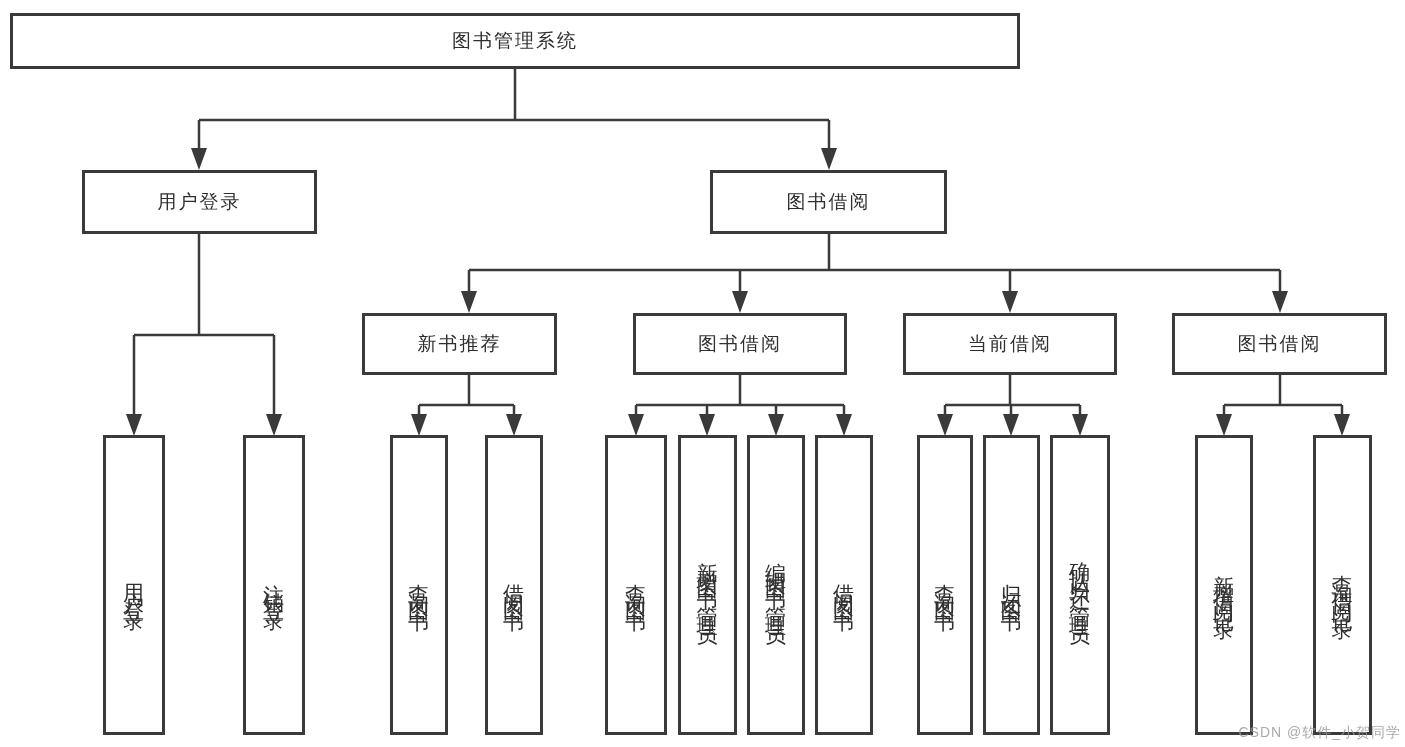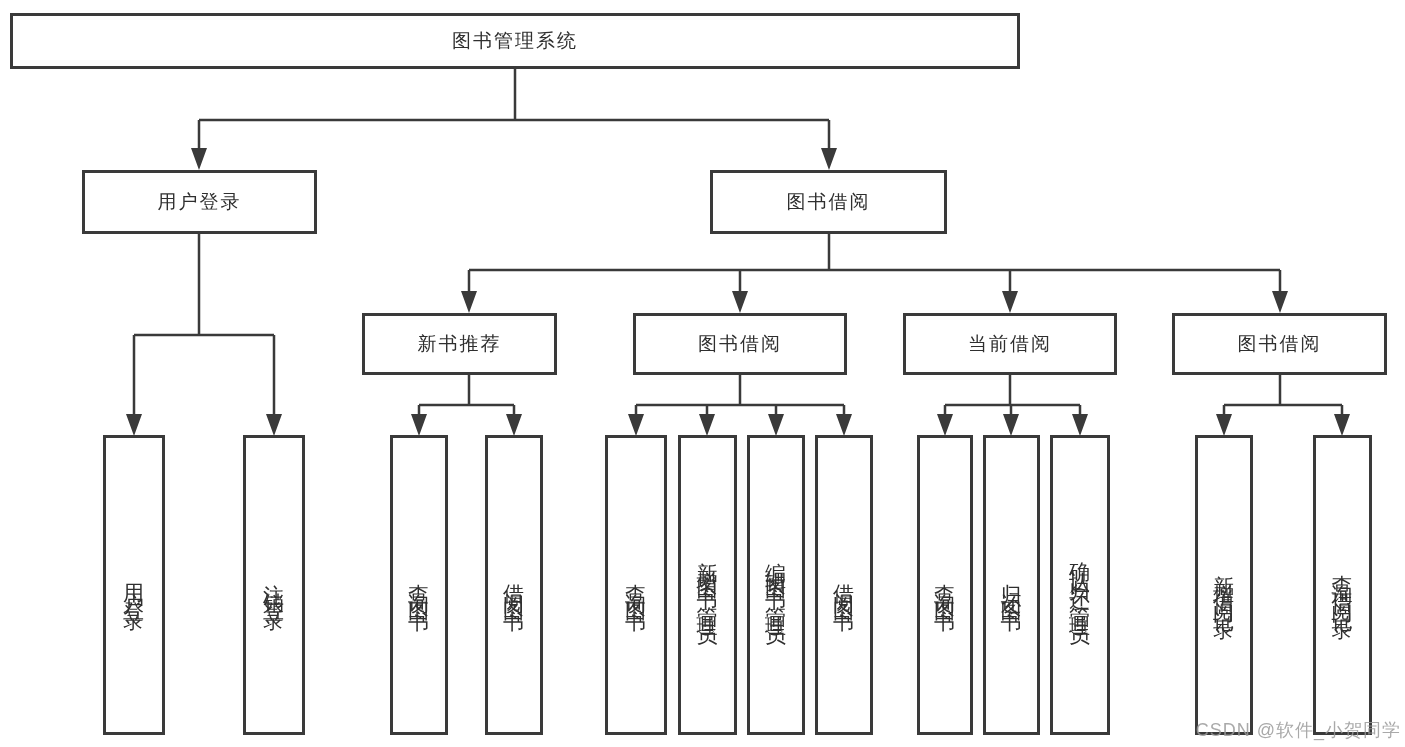--- a/index.html
+++ b/index.html
@@ -33,21 +33,21 @@
     writing-mode:vertical-rl;
     text-orientation:mixed;
     font-size:21px;
     line-height:1;
     letter-spacing:9px;
     white-space:nowrap;
   }
   .watermark{
     position:absolute;
     right:4px;bottom:5px;
-    font-size:18px;
+    font-size:14px;
     color:var(--wm);
     opacity:.85;
     z-index:10;
     letter-spacing:1px;
     white-space:nowrap;
   }
 </style>
 </head>
 <body>
 

